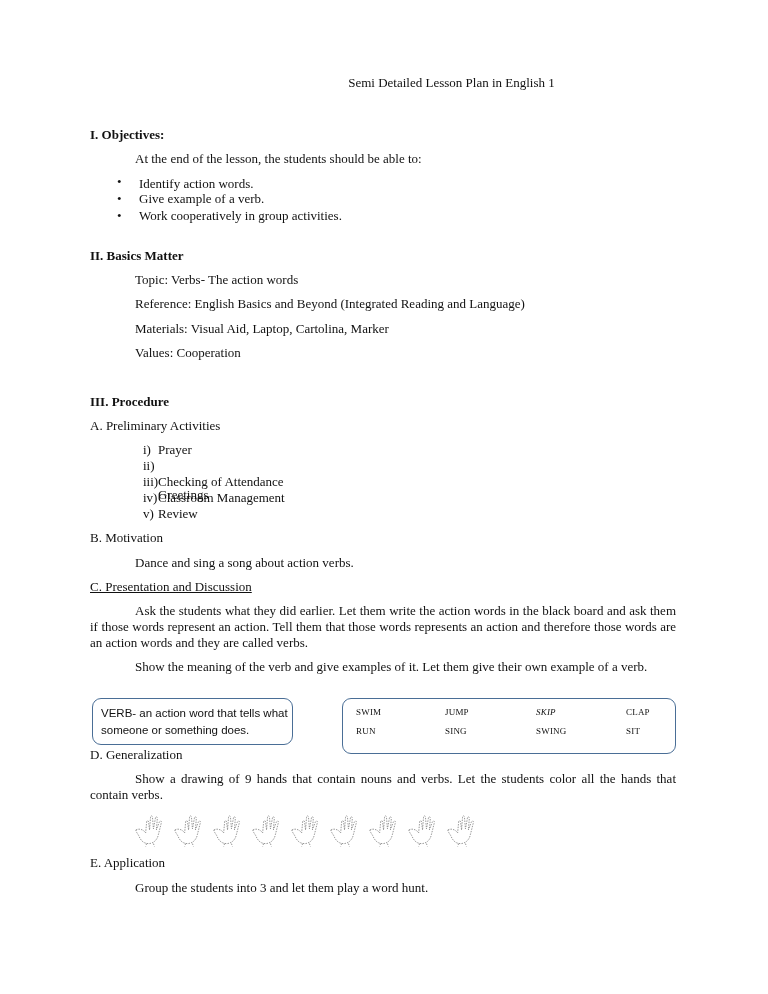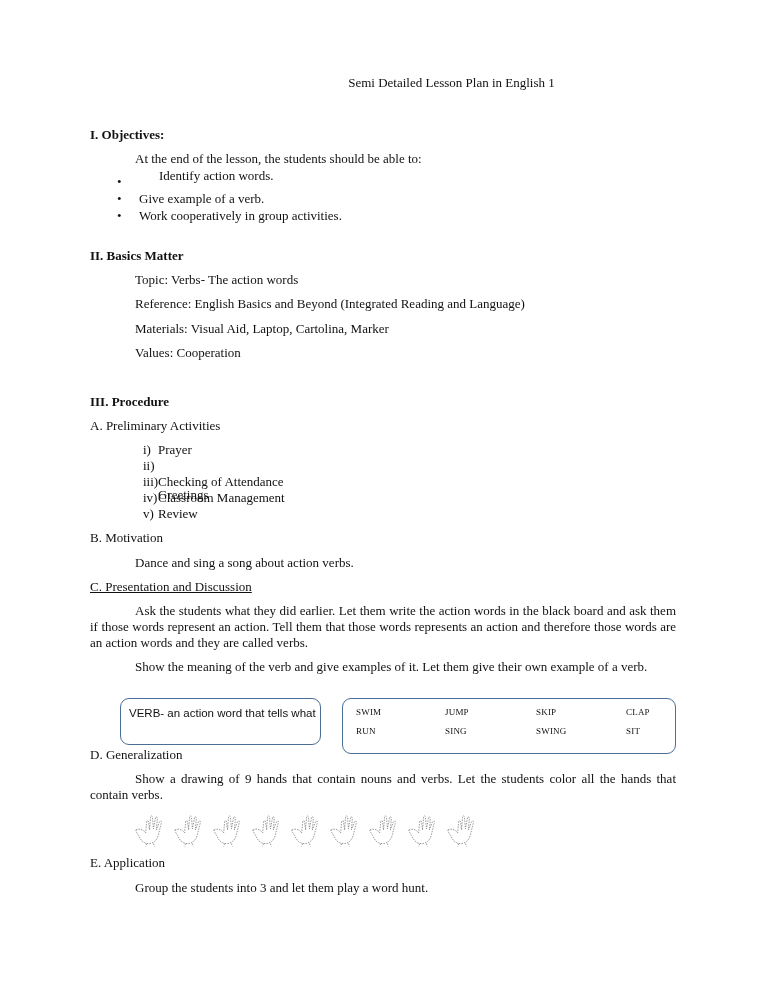--- a/index.html
+++ b/index.html
@@ -24,21 +24,21 @@
       line-height: 16px;
       text-align: justify;
       text-indent: 45px;
     }
     .box {
       position: absolute;
       border: 1.5px solid #4a6e96;
       border-radius: 9px;
       background: #ffffff;
     }
-    .def-box { left: 92px; top: 698px; width: 201px; height: 47px; padding: 6px 16px 0 8px; margin-left: 28px; }
+    .def-box { left: 92px; top: 698px; width: 201px; height: 47px; padding: 6px 16px 0 8px; }
     .def-box span {
       display: block;
       font-family: "Liberation Sans", "DejaVu Sans", sans-serif;
       font-size: 11.5px;
       line-height: 17px;
       color: #111;
       white-space: nowrap;
     }
     .verb-box { left: 342px; top: 698px; width: 334px; height: 56px; }
     .verb-cell {
@@ -56,21 +56,21 @@
 <div>
 
   <div class="abs title">Semi Detailed Lesson Plan in English 1</div>
 
   <div class="abs bold" style="left:90px; top:127px;">I. Objectives:</div>
   <div class="abs" style="left:135px; top:151px;">At the end of the lesson, the students should be able to:</div>
 
   <div>
     <div>
       <span class="abs bullet-dot" style="top:174px;">•</span>
-      <span class="abs" style="left:139px; top:168px;margin-left:20px;">Identify action words.</span>
+      <span class="abs" style="left:139px; top:176px;">Identify action words.</span>
     </div>
     <div>
       <span class="abs bullet-dot" style="top:191px;">•</span>
       <span class="abs" style="left:139px; top:191px;">Give example of a verb.</span>
     </div>
     <div>
       <span class="abs bullet-dot" style="top:208px;">•</span>
       <span class="abs" style="left:139px; top:208px;">Work cooperatively in group activities.</span>
     </div>
   </div>
@@ -109,26 +109,27 @@
 
   <div class="abs" style="left:90px; top:530px;">B. Motivation</div>
   <div class="abs" style="left:135px; top:555px;">Dance and sing a song about action verbs.</div>
 
   <div class="abs" style="left:90px; top:579px;text-decoration:underline;">C. Presentation and Discussion</div>
   <p class="para" style="top:603px;">Ask the students what they did earlier. Let them write the action words in the black board and ask them if those words represent an action. Tell them that those words represents an action and therefore those words are an action words and they are called verbs.</p>
   <p class="para" style="top:659px;">Show the meaning of the verb and give examples of it. Let them give their own example of a verb.</p>
 
   <div class="box def-box">
     <span>VERB- an action word that tells what</span>
+    <span>someone or something does.</span>
   </div>
 
   <div class="box verb-box">
     <span class="verb-cell" style="left:13px; top:8px;">SWIM</span>
     <span class="verb-cell" style="left:102px; top:8px;">JUMP</span>
-    <span class="verb-cell" style="left:193px; top:8px;">SKIP</span>
+    <span class="verb-cell" style="left:193px; top:8px;font-style:italic;">SKIP</span>
     <span class="verb-cell" style="left:283px; top:8px;text-align:right;">CLAP</span>
     <span class="verb-cell" style="left:13px; top:27px;">RUN</span>
     <span class="verb-cell" style="left:102px; top:27px;">SING</span>
     <span class="verb-cell" style="left:193px; top:27px;">SWING</span>
     <span class="verb-cell" style="left:283px; top:27px;">SIT</span>
   </div>
 
   <div class="abs" style="left:90px; top:747px;">D. Generalization</div>
   <p class="para" style="top:771px;">Show a drawing of 9 hands that contain nouns and verbs. Let the students color all the hands that contain verbs.</p>
 

